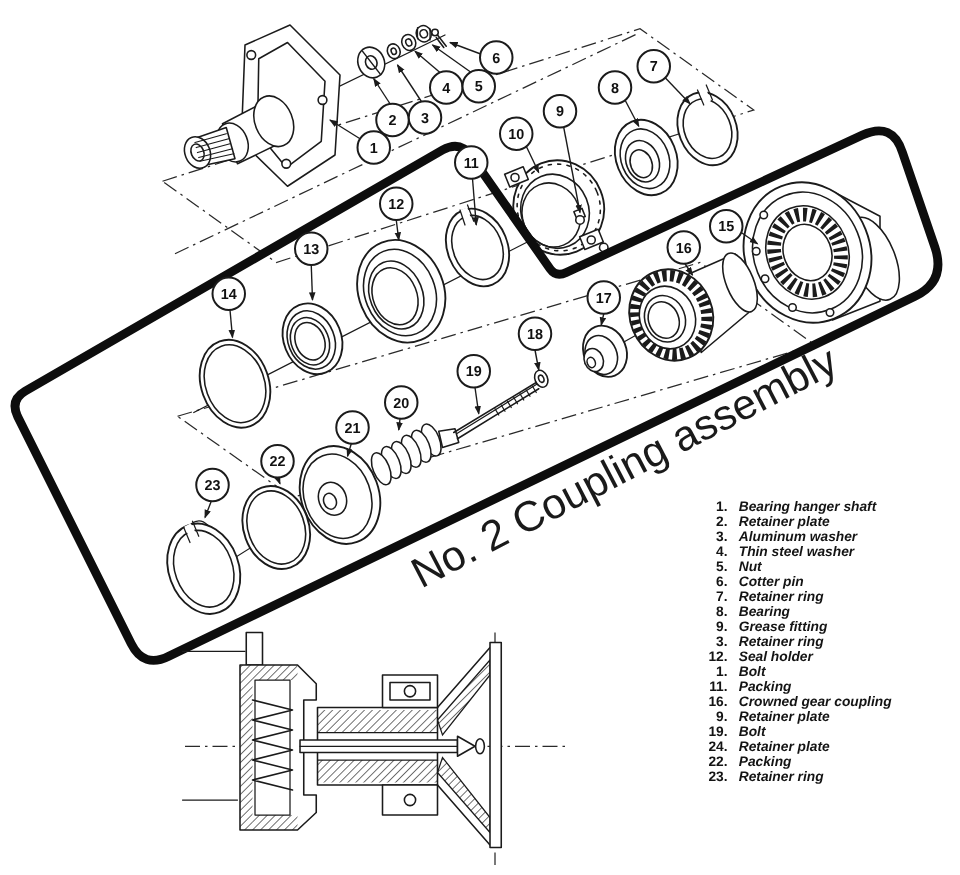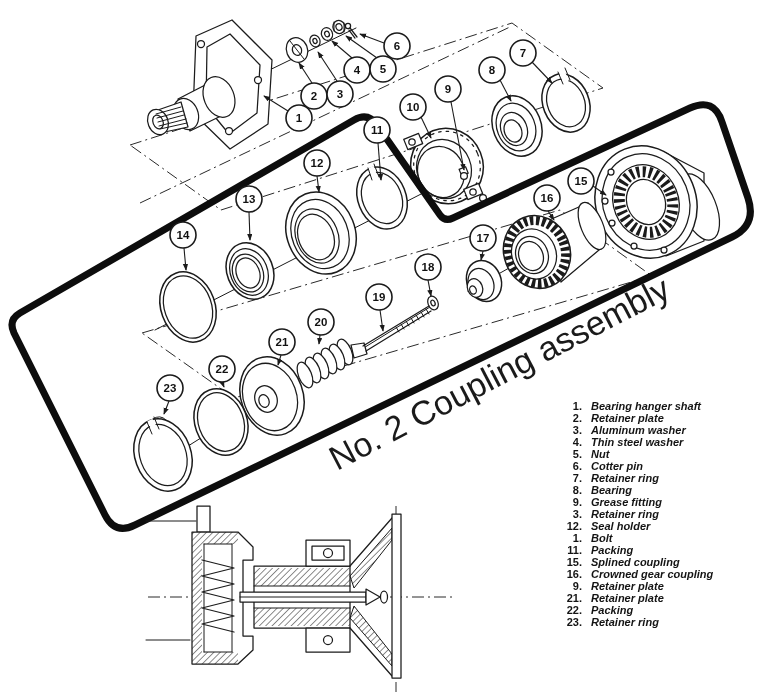--- a/index.html
+++ b/index.html
@@ -414,33 +414,33 @@
       </div>
       <div class="plist-row">
         <span class="plist-num">1.</span>
         <span class="plist-label">Bolt</span>
       </div>
       <div class="plist-row">
         <span class="plist-num">11.</span>
         <span class="plist-label">Packing</span>
       </div>
       <div class="plist-row">
-        <span class="plist-num">15.</span>
-        <span class="plist-label">Splined coupling</span>
-      </div>
-      <div class="plist-row">
         <span class="plist-num">16.</span>
         <span class="plist-label">Crowned gear coupling</span>
       </div>
       <div class="plist-row">
         <span class="plist-num">9.</span>
         <span class="plist-label">Retainer plate</span>
       </div>
       <div class="plist-row">
-        <span class="plist-num">21.</span>
+        <span class="plist-num">19.</span>
+        <span class="plist-label">Bolt</span>
+      </div>
+      <div class="plist-row">
+        <span class="plist-num">24.</span>
         <span class="plist-label">Retainer plate</span>
       </div>
       <div class="plist-row">
         <span class="plist-num">22.</span>
         <span class="plist-label">Packing</span>
       </div>
       <div class="plist-row">
         <span class="plist-num">23.</span>
         <span class="plist-label">Retainer ring</span>
       </div>

